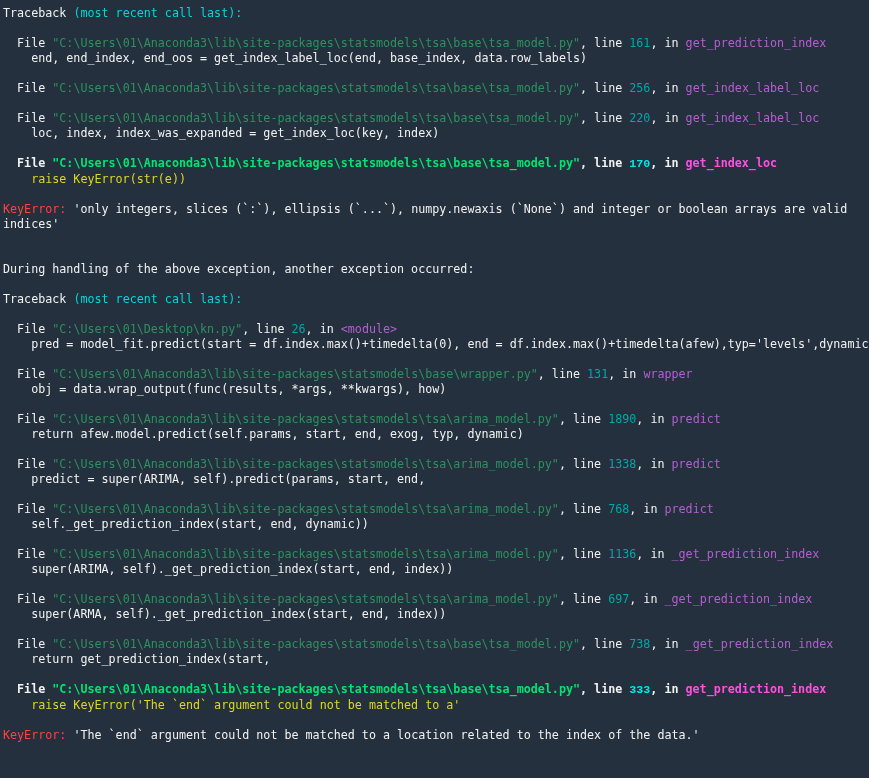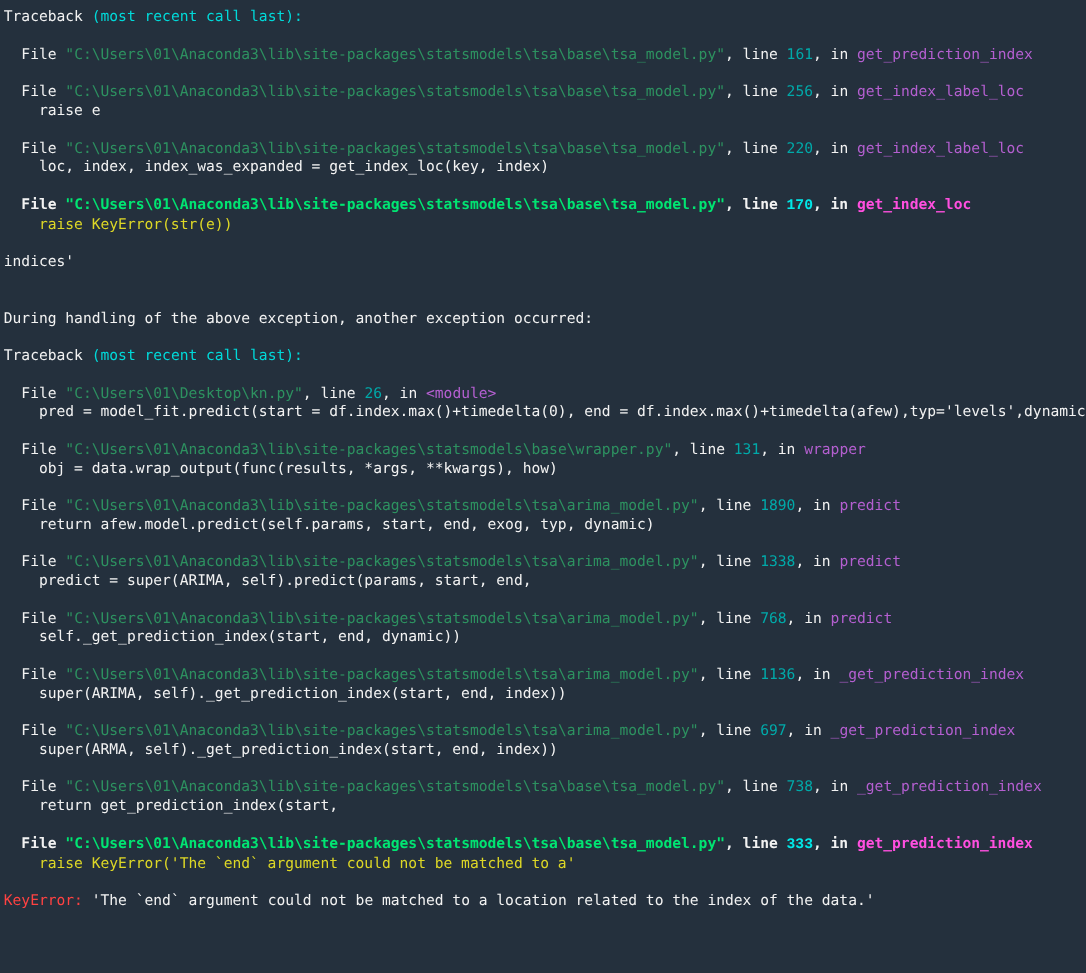--- a/index.html
+++ b/index.html
@@ -30,30 +30,31 @@
   .s-yellow { color: var(--yellow, #ddd726); }
   .s-err    { color: var(--red, #ff4242); }
 </style>
 </head>
 <body>
 
 <div class="console">
     <div class="line"><span class="s-plain">Traceback </span><span class="s-cyan">(most recent call last):</span></div>
     <div class="line"></div>
     <div class="line"><span class="s-plain">  File </span><span class="s-path">"C:\Users\01\Anaconda3\lib\site-packages\statsmodels\tsa\base\tsa_model.py"</span><span class="s-plain">, line </span><span class="s-num">161</span><span class="s-plain">, in </span><span class="s-func">get_prediction_index</span></div>
+    <div class="line"><span class="s-plain">    end, end_index, end_oos = get_index_label_loc(end, base_index, data.row_labels)</span></div>
     <div class="line"></div>
     <div class="line"><span class="s-plain">  File </span><span class="s-path">"C:\Users\01\Anaconda3\lib\site-packages\statsmodels\tsa\base\tsa_model.py"</span><span class="s-plain">, line </span><span class="s-num">256</span><span class="s-plain">, in </span><span class="s-func">get_index_label_loc</span></div>
-    <div class="line"><span class="s-plain">    raise e</span></div>
     <div class="line"></div>
     <div class="line"><span class="s-plain">  File </span><span class="s-path">"C:\Users\01\Anaconda3\lib\site-packages\statsmodels\tsa\base\tsa_model.py"</span><span class="s-plain">, line </span><span class="s-num">220</span><span class="s-plain">, in </span><span class="s-func">get_index_label_loc</span></div>
     <div class="line"><span class="s-plain">    loc, index, index_was_expanded = get_index_loc(key, index)</span></div>
     <div class="line"></div>
     <div class="line"><span class="s-bold">  File </span><span class="s-pathB">"C:\Users\01\Anaconda3\lib\site-packages\statsmodels\tsa\base\tsa_model.py"</span><span class="s-bold">, line </span><span class="s-numB">170</span><span class="s-bold">, in </span><span class="s-funcB">get_index_loc</span></div>
     <div class="line"><span class="s-yellow">    raise KeyError(str(e))</span></div>
     <div class="line"></div>
+    <div class="line"><span class="s-err">KeyError: </span><span class="s-plain">'only integers, slices (`:`), ellipsis (`...`), numpy.newaxis (`None`) and integer or boolean arrays are valid</span></div>
     <div class="line"><span class="s-plain">indices'</span></div>
     <div class="line"></div>
     <div class="line"></div>
     <div class="line"><span class="s-plain">During handling of the above exception, another exception occurred:</span></div>
     <div class="line"></div>
     <div class="line"><span class="s-plain">Traceback </span><span class="s-cyan">(most recent call last):</span></div>
     <div class="line"></div>
     <div class="line"><span class="s-plain">  File </span><span class="s-path">"C:\Users\01\Desktop\kn.py"</span><span class="s-plain">, line </span><span class="s-num">26</span><span class="s-plain">, in </span><span class="s-func">&lt;module&gt;</span></div>
     <div class="line"><span class="s-plain">    pred = model_fit.predict(start = df.index.max()+timedelta(0), end = df.index.max()+timedelta(afew),typ='levels',dynamic</span></div>
     <div class="line"></div>

